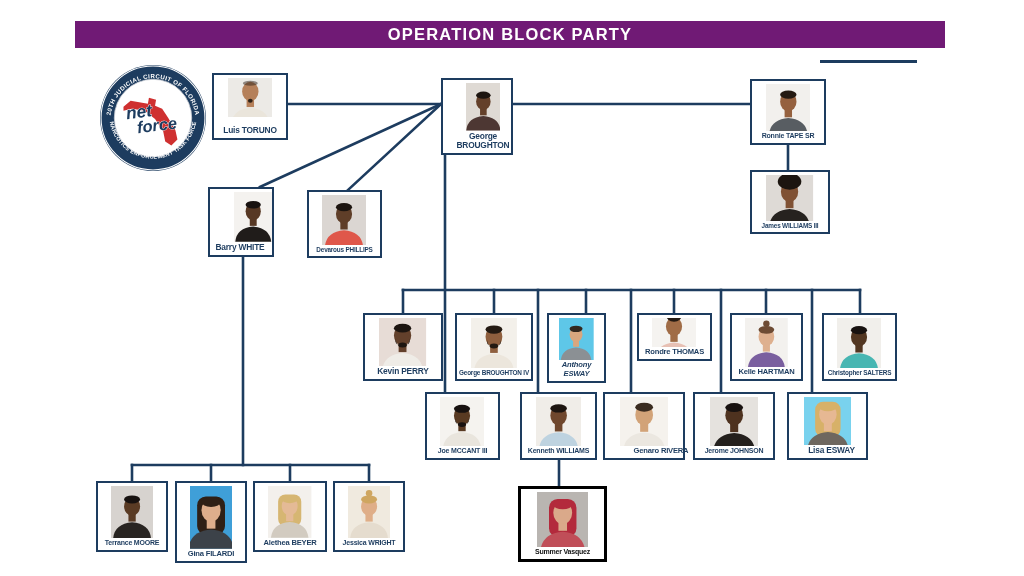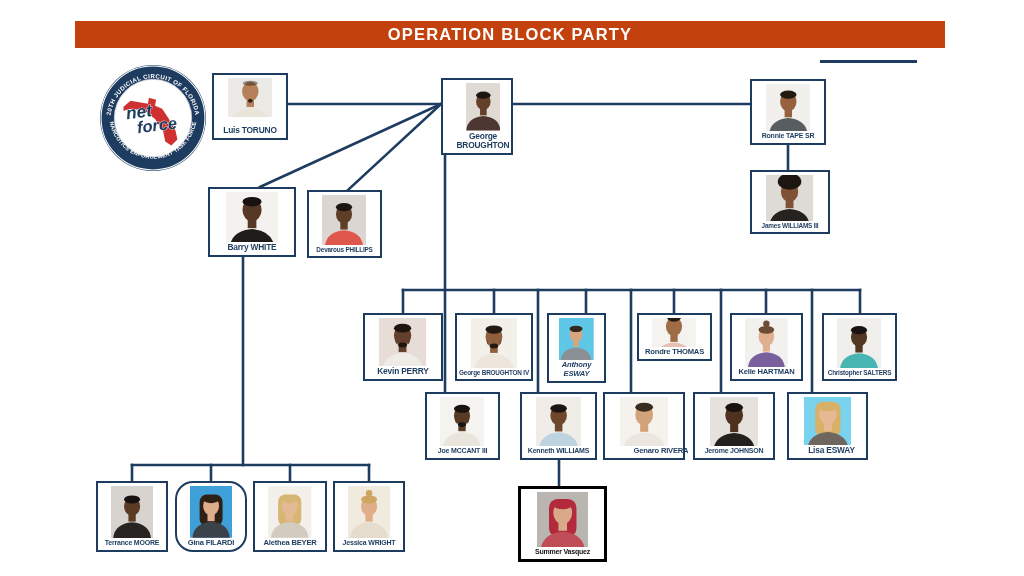--- a/index.html
+++ b/index.html
@@ -1,19 +1,19 @@
 <!DOCTYPE html>
 <html><head>
 <meta charset="utf-8">
 <style>
   html,body{margin:0;padding:0;background:#ffffff;}
   #stage{position:relative;width:1024px;height:576px;background:#ffffff;overflow:hidden;
          font-family:"Liberation Sans",sans-serif;}
   
-  #titlebar{position:absolute;left:75px;top:21px;width:870px;height:27px;background:#c2410c;
+  #titlebar{position:absolute;left:75px;top:21px;width:870px;height:27px;background:#701a75;
             display:flex;align-items:center;justify-content:center;}
   #titlebar .t{color:#ffffff;font-weight:700;font-size:16.5px;letter-spacing:1.2px;transform:scaleY(1.05);}
   #accent{position:absolute;left:820px;top:60px;width:97px;height:3px;background:#1d3c5f;}
   
   #edges{position:absolute;left:0;top:0;width:1024px;height:576px;}
   
   #logo{position:absolute;left:97px;top:62px;width:112px;height:112px;}
   
   .person{position:absolute;box-sizing:border-box;background:#ffffff;border:2.5px solid #1d3c5f;
           display:flex;flex-direction:column;align-items:center;padding-top:3px;z-index:2;}
@@ -125,21 +125,21 @@
           <svg xmlns="http://www.w3.org/2000/svg" viewBox="0 0 60 72" preserveAspectRatio="xMidYMid slice">
             <rect width="60" height="72" fill="#dedad6"></rect>
             <path d="M4,72 Q6,52 30,50 Q54,52 56,72 Z" fill="#26221f"></path>
             <rect x="25" y="36" width="10" height="13" fill="#805235"></rect>
             <ellipse cx="30" cy="28" rx="11" ry="13" fill="#805235"></ellipse>
             <ellipse cx="30" cy="15" rx="15" ry="10.5" fill="#1c1510"></ellipse>
           </svg>
         </div>
       <div class="pname" style="font-size: 6.4px;">James WILLIAMS III</div>
     </div>
-      <div class="person" style="left: 208px; top: 187px; width: 88px; height: 70px;">
+      <div class="person" style="left: 208px; top: 187px; width: 66px; height: 70px; align-items: flex-end;">
       <div class="photo">
           <svg xmlns="http://www.w3.org/2000/svg" viewBox="0 0 60 72" preserveAspectRatio="xMidYMid slice">
             <rect width="60" height="72" fill="#f4f2ef"></rect>
             <path d="M4,72 Q6,52 30,50 Q54,52 56,72 Z" fill="#201c1a"></path>
             <rect x="25" y="36" width="10" height="13" fill="#573824"></rect>
             <ellipse cx="30" cy="28" rx="11" ry="13" fill="#573824"></ellipse>
             <ellipse cx="30" cy="18.5" rx="11" ry="5.5" fill="#181210"></ellipse>
           </svg>
         </div>
       <div class="pname" style="font-size: 8.4px;">Barry WHITE</div>
@@ -301,21 +301,21 @@
           <svg xmlns="http://www.w3.org/2000/svg" viewBox="0 0 60 72" preserveAspectRatio="xMidYMid slice">
             <rect width="60" height="72" fill="#d7d3cf"></rect>
             <path d="M4,72 Q6,52 30,50 Q54,52 56,72 Z" fill="#282421"></path>
             <rect x="25" y="36" width="10" height="13" fill="#5a3b24"></rect>
             <ellipse cx="30" cy="28" rx="11" ry="13" fill="#5a3b24"></ellipse>
             <ellipse cx="30" cy="18.5" rx="11" ry="5.5" fill="#181210"></ellipse>
           </svg>
         </div>
       <div class="pname" style="font-size: 7px;">Terrance MOORE</div>
     </div>
-      <div class="person" style="left: 175px; top: 481px; width: 72px; height: 71px; border-radius: 18px;">
+      <div class="person" style="left: 175px; top: 481px; width: 72px; height: 82px;">
       <div class="photo">
           <svg xmlns="http://www.w3.org/2000/svg" viewBox="0 0 60 72" preserveAspectRatio="xMidYMid slice">
             <rect width="60" height="72" fill="#3f9fd8"></rect>
             <rect x="14" y="12" width="32" height="44" rx="10" fill="#2f2016"></rect>
             <path d="M4,72 Q6,52 30,50 Q54,52 56,72 Z" fill="#3c4249"></path>
             <rect x="25" y="36" width="10" height="13" fill="#deae8c"></rect>
             <ellipse cx="30" cy="28" rx="11" ry="13" fill="#deae8c"></ellipse>
             <ellipse cx="30" cy="18.5" rx="11" ry="5.5" fill="#2f2016"></ellipse>
           </svg>
         </div>

